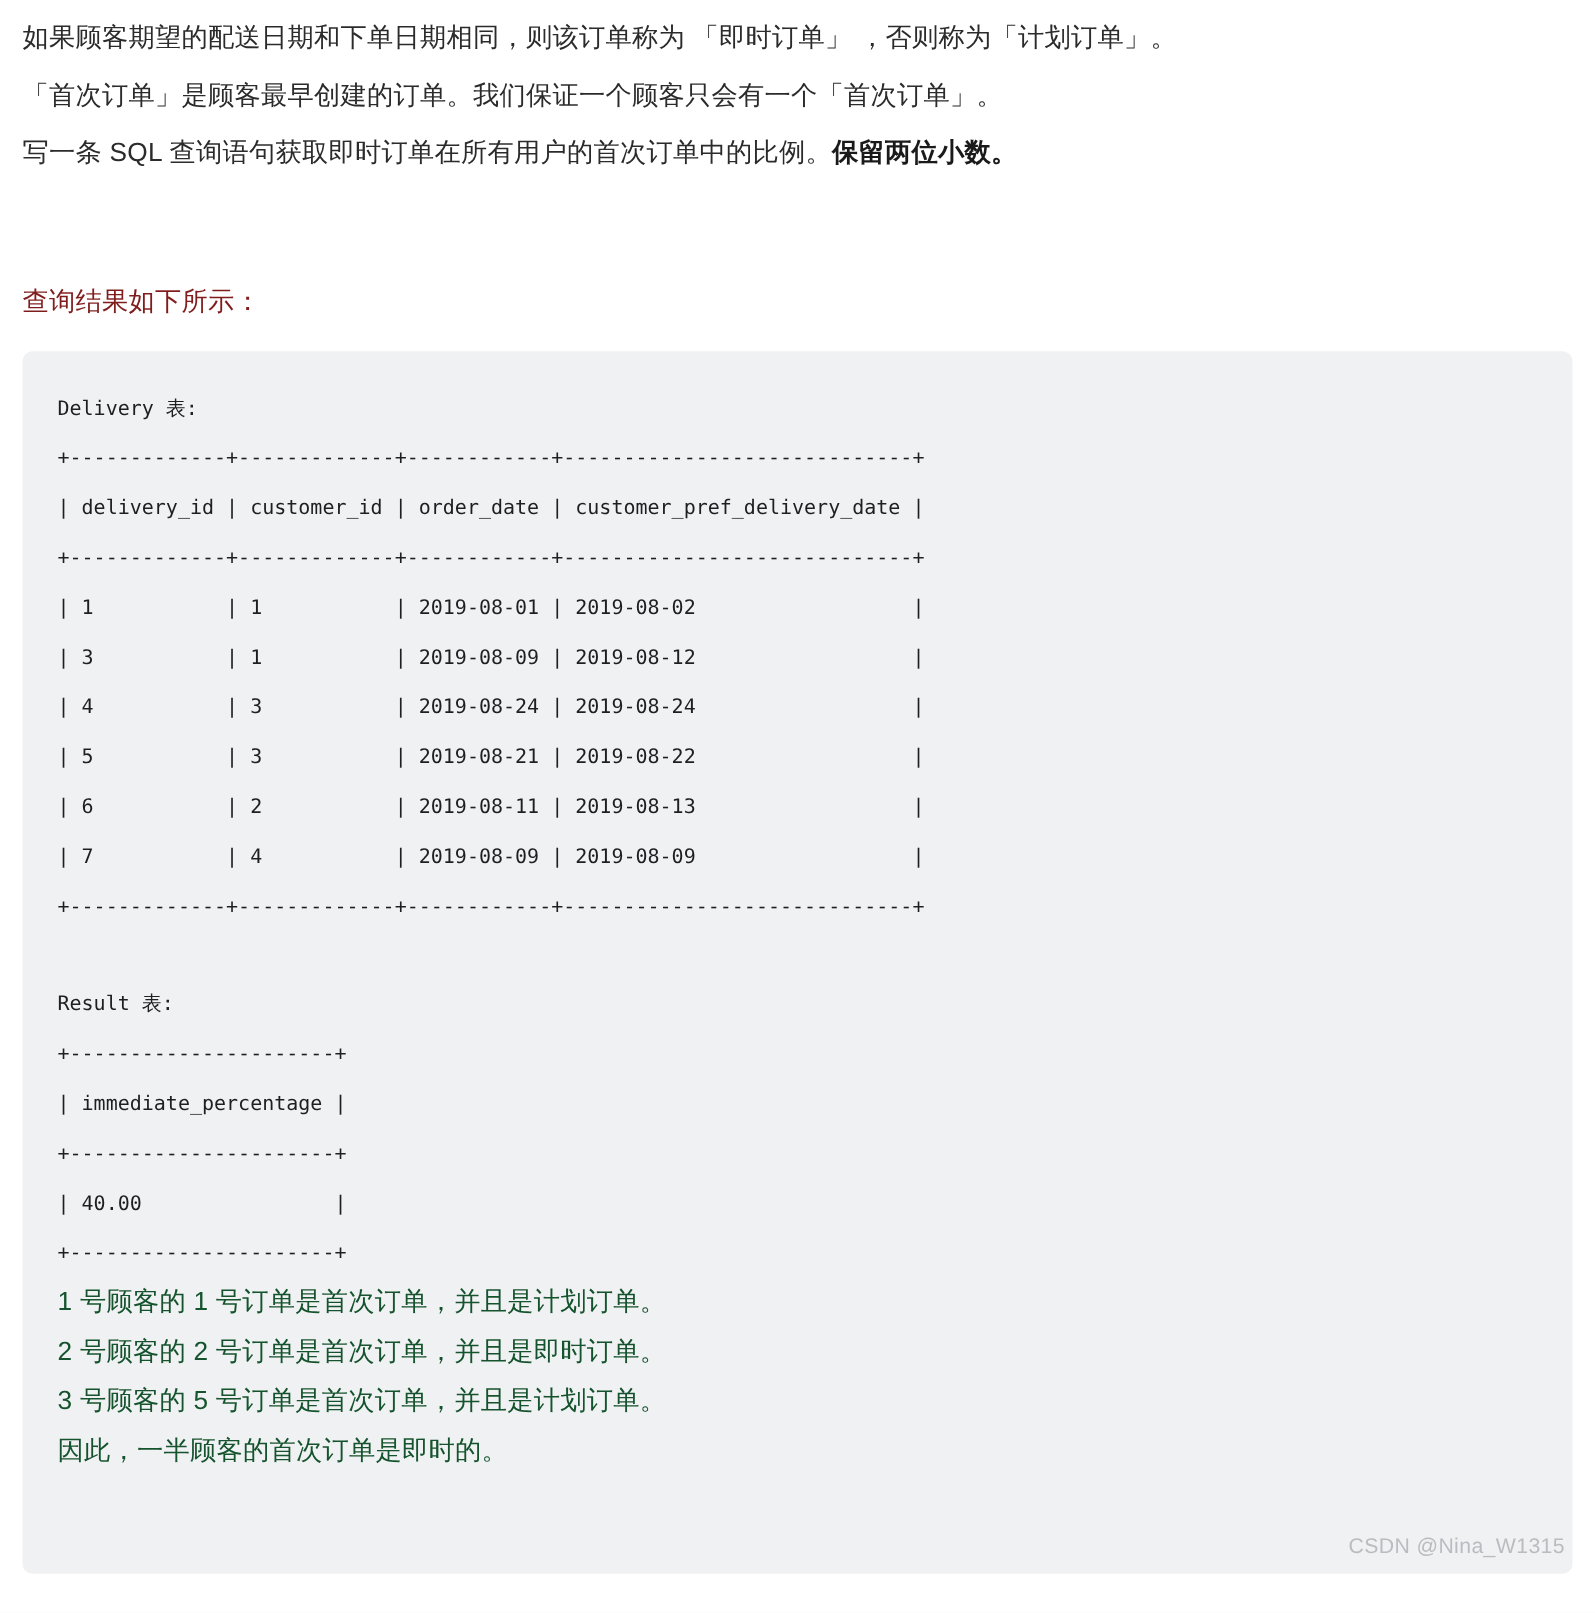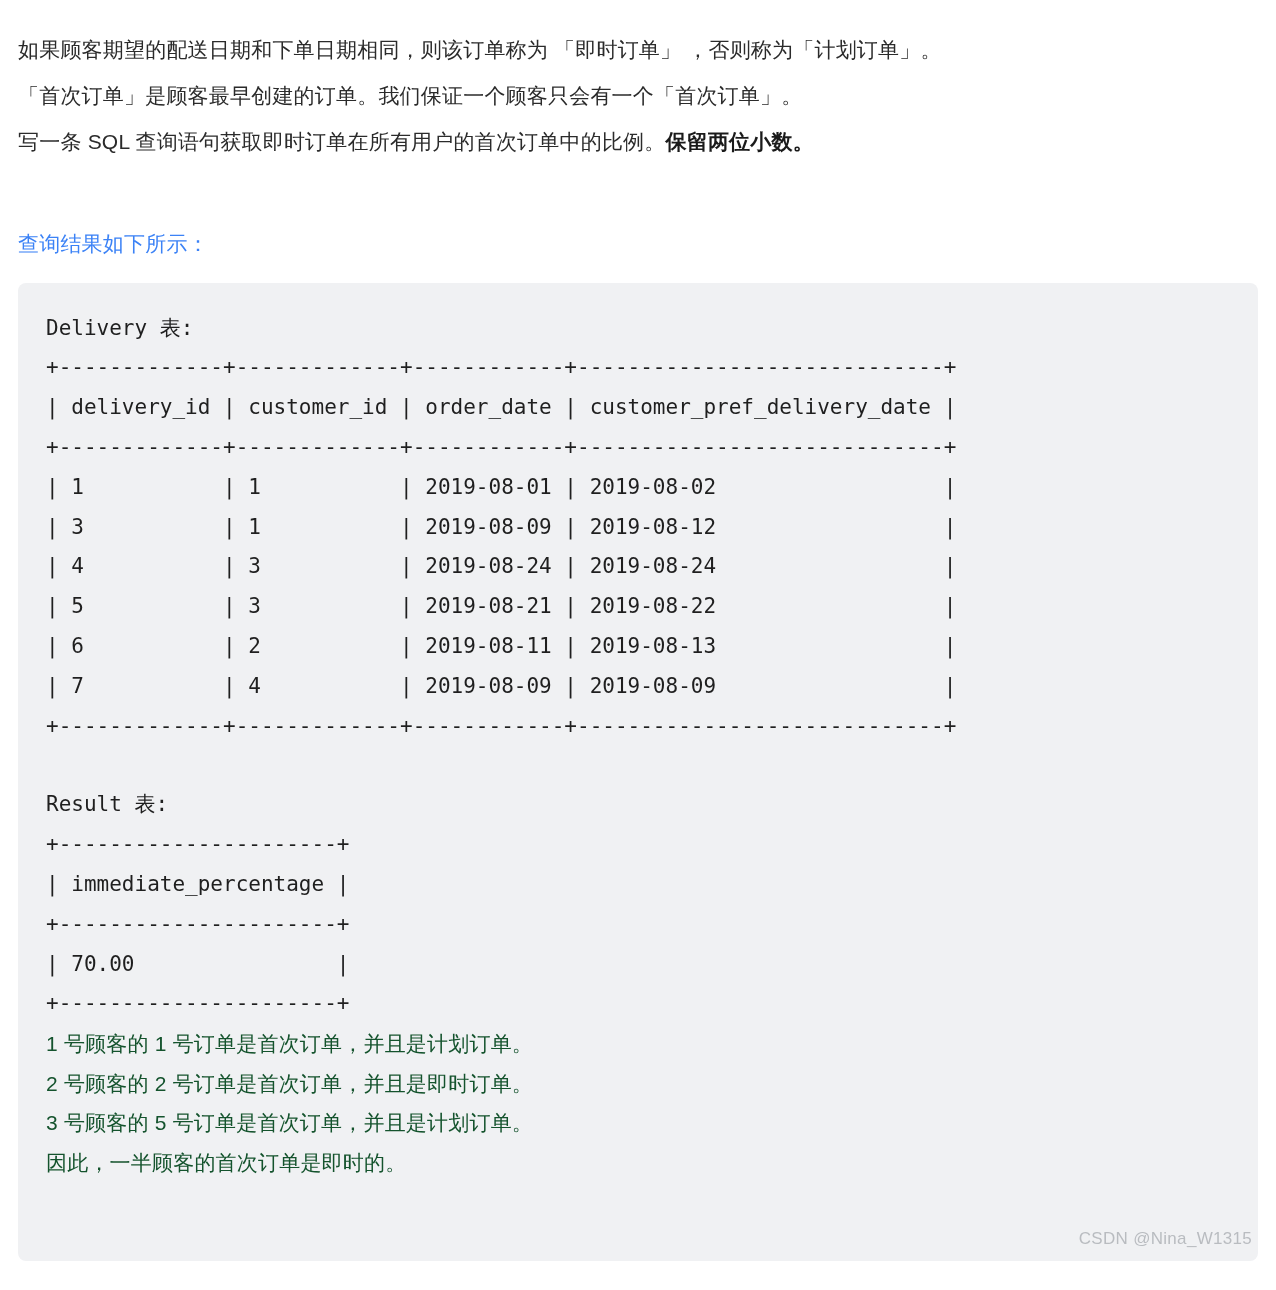--- a/index.html
+++ b/index.html
@@ -18,62 +18,61 @@
 
   .page {
     position: relative;
     width: 1276px;
     height: 1290px;
     box-sizing: border-box;
   }
 
   
   .prose {
-    padding: 0 18px;
+    padding: 17px 18px;
     padding-top: 8px;
-    margin-top: 19px;
   }
   .para {
     font-size: 21px;
     line-height: 1.62;
     color: #2b2b2b;
     margin: 0;
     padding: 6px 0;
     letter-spacing: 0.2px;
   }
   .para b, .para .bold {
     font-weight: bold;
     color: #1a1a1a;
     text-align: center;
   }
 
   .lead-in {
     font-size: 21px;
     line-height: 1.6;
-    color: #3b82f6;
+    color: #7f1d1d;
     margin: 0;
     padding: 0 18px;
     padding-top: 62px;
     padding-bottom: 22px;
     letter-spacing: 0.2px;
   }
 
   
   .codeblock {
     position: relative;
     margin: 0 18px;
     background: #f0f1f3;
     border-radius: 8px;
     padding: 26px 28px 18px 28px;
     box-sizing: border-box;
     min-height: 978px;
   }
   .code {
     font-family: "DejaVu Sans Mono", "Liberation Mono", monospace;
-    font-size: 21px;
+    font-size: 16px;
     line-height: 39.8px;
     color: #1f1f1f;
     white-space: pre;
     margin: 0;
     letter-spacing: 0px;
   }
   .code-gap {
     height: 39px;
   }
 
@@ -137,21 +136,21 @@
     <div class="code-gap"></div>
 
     <pre class="code">Result 表:</pre>
 
     <pre class="code">+----------------------+</pre>
 
     <pre class="code">| immediate_percentage |</pre>
 
     <pre class="code">+----------------------+</pre>
 
-    <pre class="code">| 70.00                |</pre>
+    <pre class="code">| 40.00                |</pre>
 
     <pre class="code">+----------------------+</pre>
 
     <pre class="explain">1 号顾客的 1 号订单是首次订单，并且是计划订单。</pre>
     <pre class="explain">2 号顾客的 2 号订单是首次订单，并且是即时订单。</pre>
     <pre class="explain">3 号顾客的 5 号订单是首次订单，并且是计划订单。</pre>
     <pre class="explain">因此，一半顾客的首次订单是即时的。</pre>
 
     <div class="watermark">CSDN @Nina_W1315</div>
   </div>

